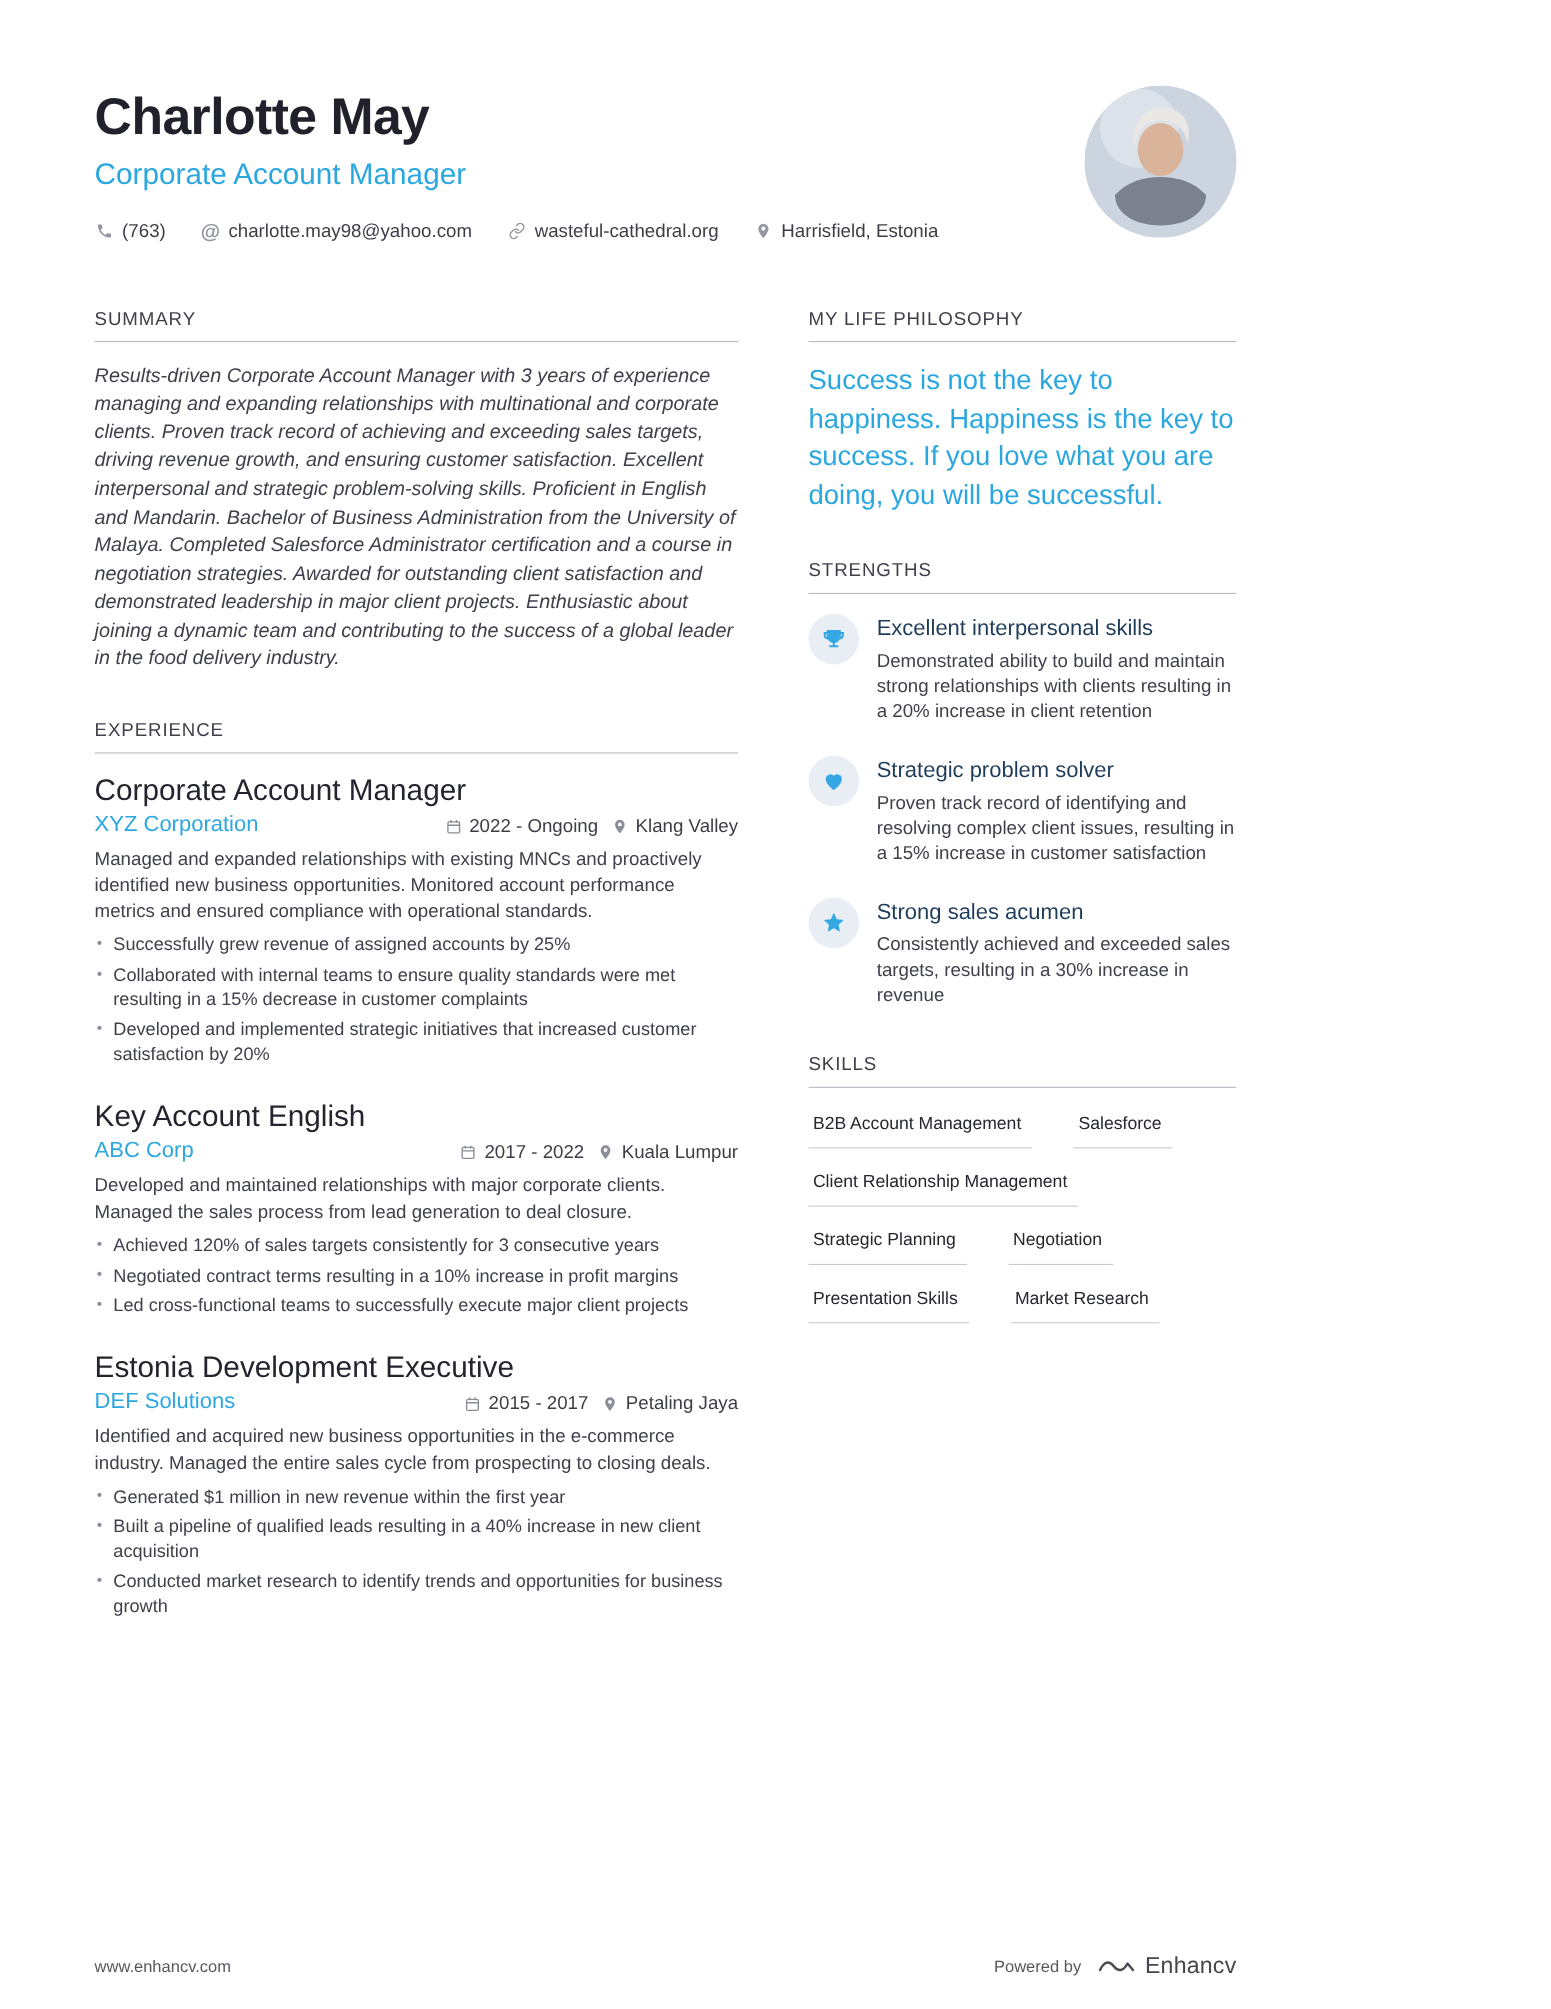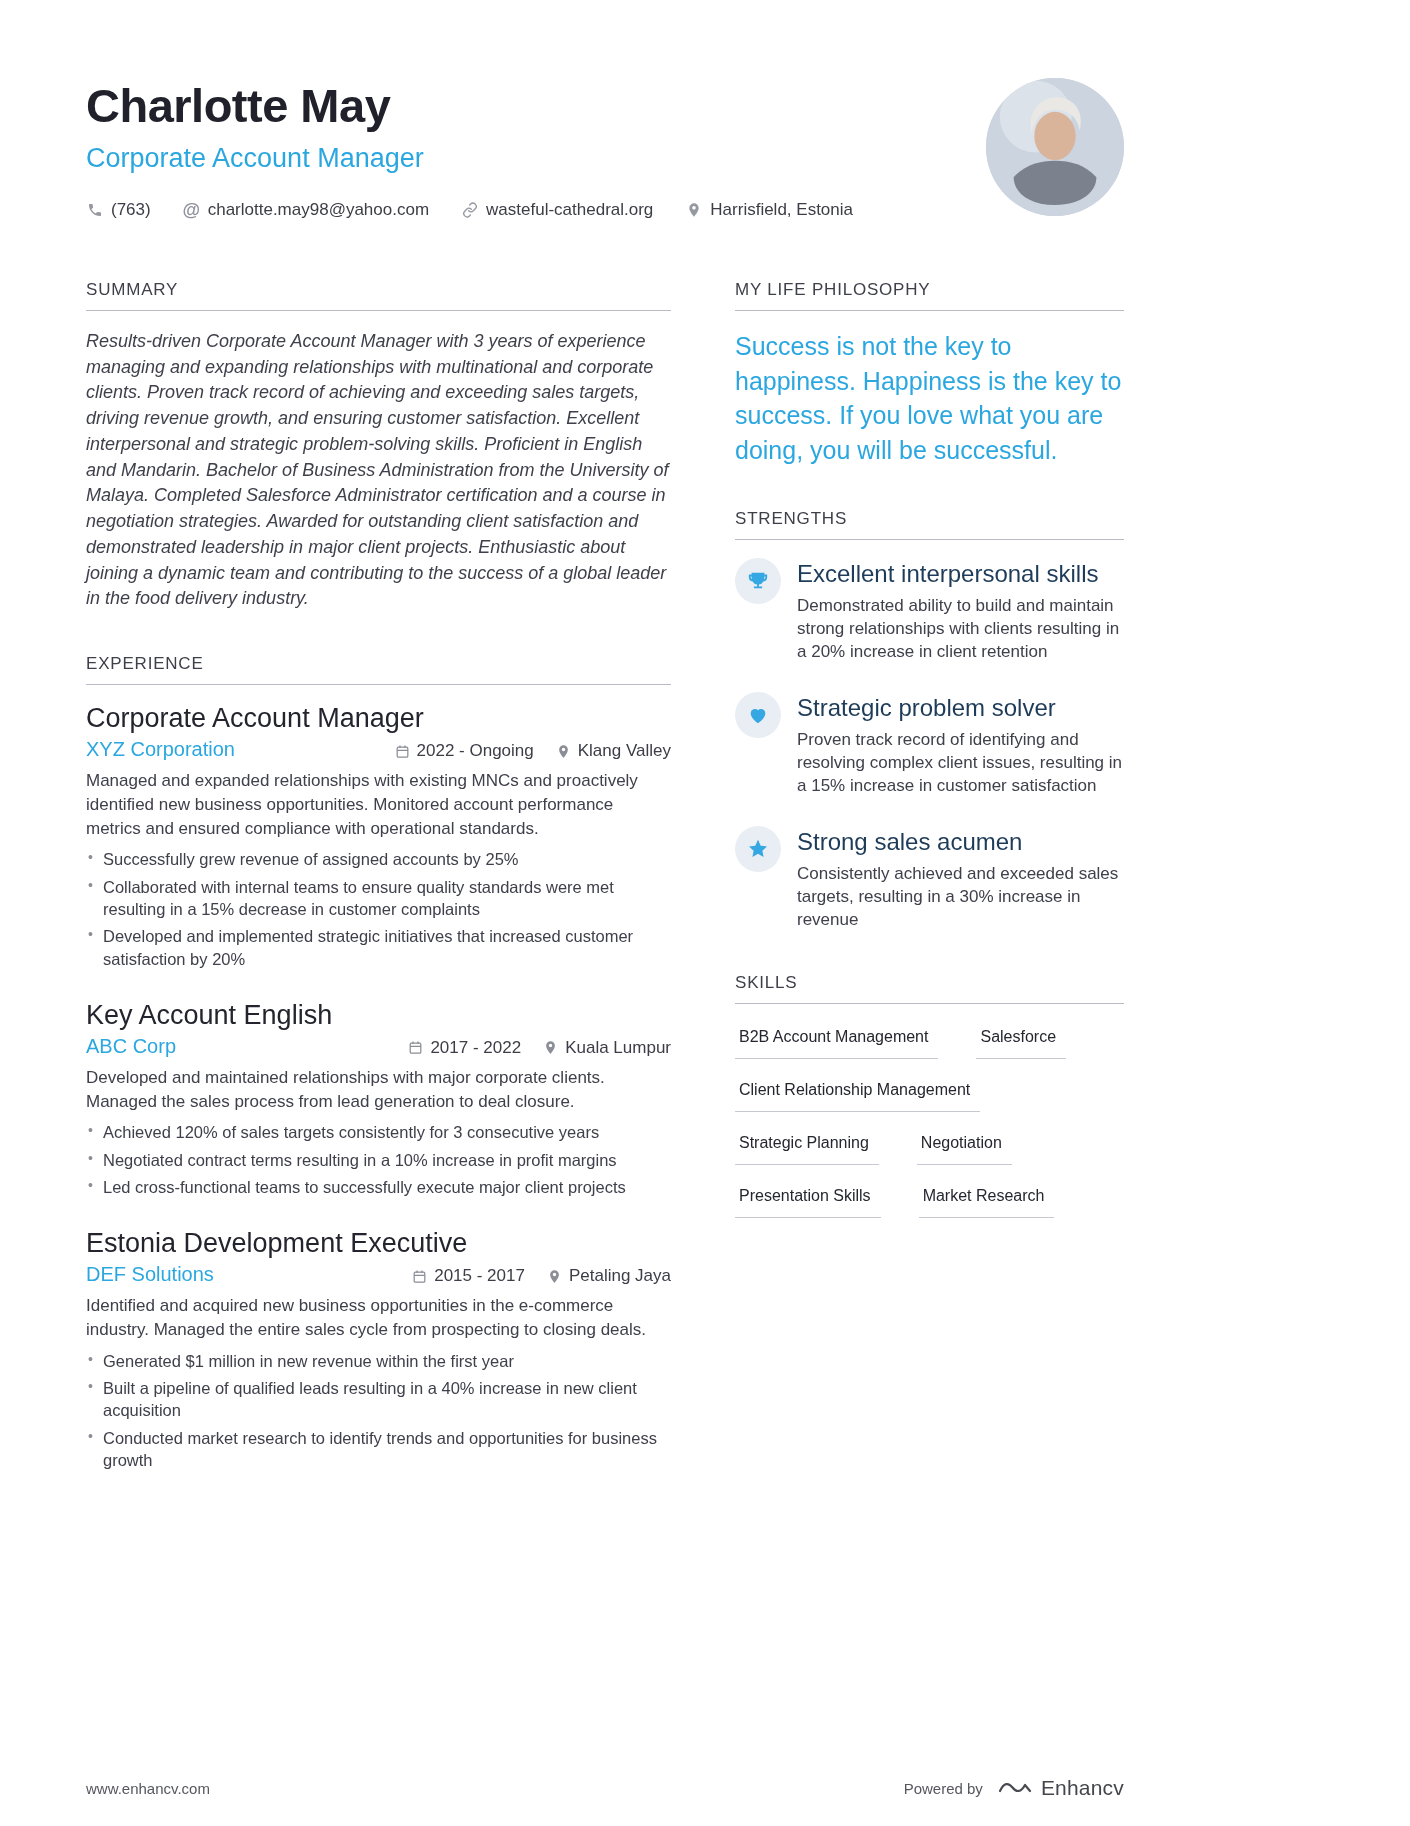--- a/index.html
+++ b/index.html
@@ -44,21 +44,21 @@
   .section { margin-bottom: 42px; }
 
   
   .summary-text { font-size: 18px; line-height: 1.43; color: #3f404b; font-style: italic; }
 
   
   .job { margin-bottom: 30px; }
   .job-title { font-size: 27px; font-weight: 500; color: #23242d; margin-bottom: 4px; }
   .job-row { display: flex; justify-content: space-between; align-items: flex-end; margin-bottom: 8px; }
   .company { font-size: 20px; color: #2ba7e0; font-weight: 500; }
-  .job-meta { display: flex; align-items: center; gap: 22px; font-size: 17px; color: #3c3d46; }
+  .job-meta { display: flex; align-items: center; gap: 12px; font-size: 17px; color: #3c3d46; }
   .meta-item { display: flex; align-items: center; gap: 7px; }
   .micon svg { width: 15px; height: 15px; display: block; }
   .job-desc { font-size: 17px; line-height: 1.4; color: #3f404b; margin-bottom: 8px; }
   .bullets { list-style: none; }
   .bullets li {
     position: relative; padding-left: 17px; font-size: 16.5px;
     line-height: 1.35; color: #3f404b; margin-bottom: 5px;
   }
   .bullets li::before {
     content: "•"; position: absolute; left: 2px; top: 0;
@@ -69,21 +69,21 @@
   .quote { font-size: 25px; line-height: 1.38; color: #2ba7e0; }
 
   
   .strength { display: flex; gap: 16px; margin-bottom: 28px; }
   .s-icon {
     width: 46px; height: 46px; border-radius: 50%; background: #e9edf4;
     flex: none; display: flex; align-items: center; justify-content: center;
   }
   .s-icon svg { width: 22px; height: 22px; fill: #35a7e2; }
   .s-body { flex: 1; min-width: 0; }
-  .s-title { font-size: 24px; font-weight: 500; color: #1e3c59; margin-bottom: 7px; padding-top: 2px; }
+  .s-title { font-size: 20px; font-weight: 500; color: #1e3c59; margin-bottom: 7px; padding-top: 2px; }
   .s-text { font-size: 17px; line-height: 1.35; color: #3f404b; }
 
   
   .skills { display: flex; flex-wrap: wrap; column-gap: 38px; padding-top: 6px; }
   .skill {
     font-size: 16px; color: #25262f;
     padding: 0 10px 12px 4px;
     border-bottom: 1px solid #c6c9cf;
     margin-bottom: 22px;
     white-space: nowrap;

